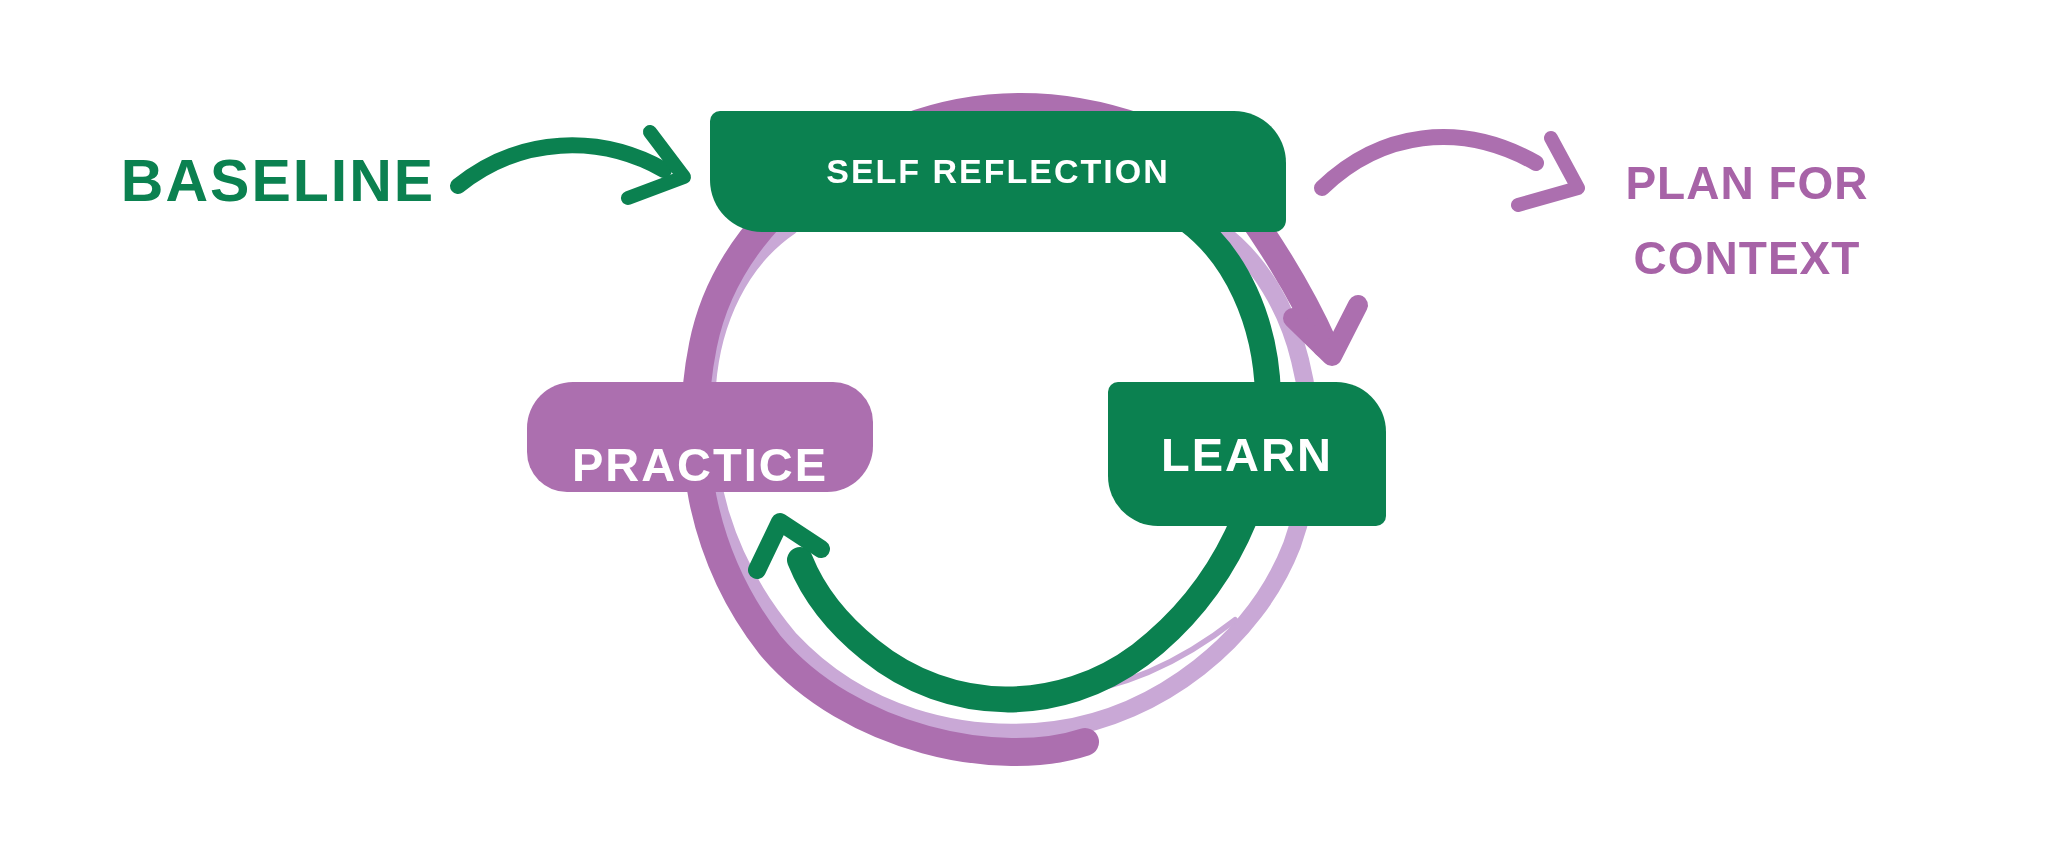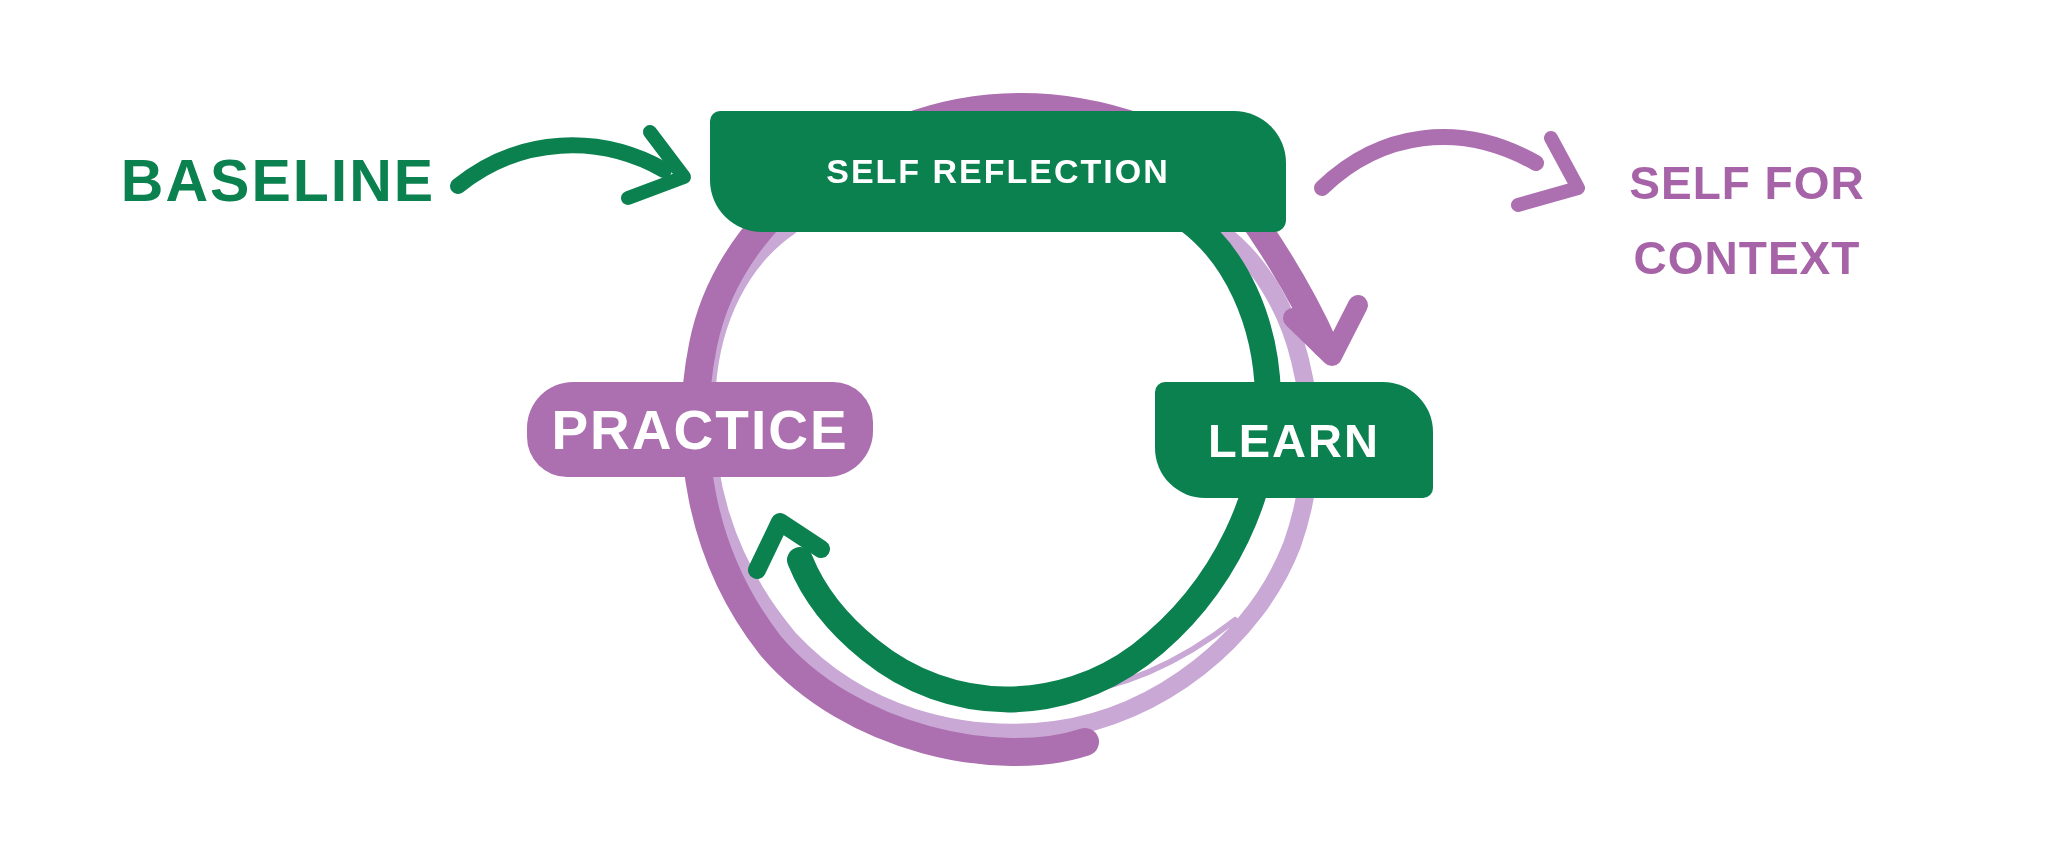--- a/index.html
+++ b/index.html
@@ -18,28 +18,29 @@
     letter-spacing:2px;
   }
   .pill-green{background:var(--green);}
   .pill-purple{background:var(--purple);}
   .pill-self-reflection{
     left:710px;top:111px;width:576px;height:121px;
     border-radius:10px 52px 12px 52px;
     font-size:34px;
   }
   .pill-learn{
-    left:1155px;top:382px;width:278px;height:116px;
+    left:1108px;top:382px;width:278px;height:144px;
     border-radius:10px 50px 10px 50px;
     font-size:47px;
   }
   .pill-practice{
-    left:527px;top:382px;width:346px;height:95px;
+    left:527px;top:382px;width:346px;height:110px;
     border-radius:46px 40px 46px 40px;
-    font-size:55px;
+    font-size:47px;
+    align-items:flex-end;
   }
   .side-label{
     position:absolute;z-index:2;
     font-weight:700;
   }
   .label-baseline{
     left:118px;top:147px;width:320px;
     color:var(--green);
     font-size:59px;letter-spacing:2px;
     text-align:center;
@@ -100,17 +101,17 @@
     <span>LEARN</span>
   </div>
 
   <div class="pill pill-purple pill-practice">
     <span>PRACTICE</span>
   </div>
 
   <div class="side-label label-baseline">BASELINE</div>
 
   <div class="side-label label-plan">
-    <span>SELF FOR</span>
+    <span>PLAN FOR</span>
     <span>CONTEXT</span>
   </div>
 
 </div>
 
 </body></html>

